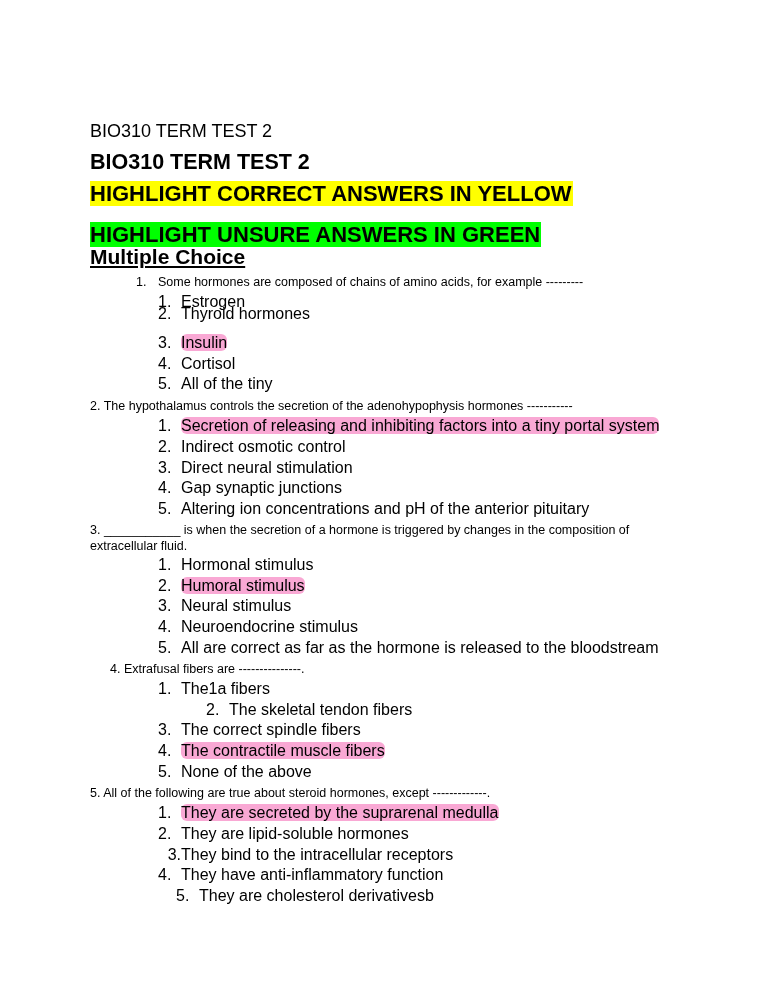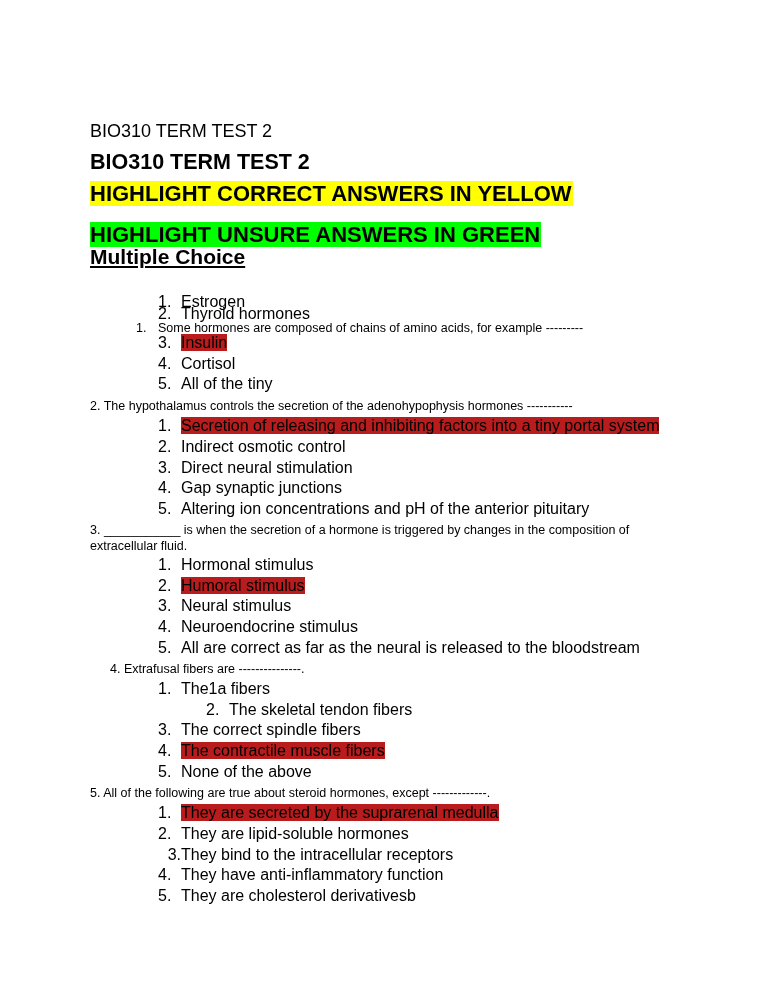--- a/index.html
+++ b/index.html
@@ -80,21 +80,22 @@
       left: 158px;
       font-size: 16px;
       line-height: 16px;
       white-space: nowrap;
     }
     .opt-num {
       display: inline-block;
       width: 23px;
     }
     .opt-text.yellow {
-      background: #b91c1c;
+      background: #f9a8d4;
+      border-radius: 6px;
     }
     .bg-yellow { background: #ffff00; }
     .bg-green { background: #00ff00; }
   </style>
 </head>
 <body>
 
 <div>
 
   <div class="title-plain">BIO310 TERM TEST 2</div>
@@ -103,21 +104,21 @@
   <div class="hl-line hl-yellow-line">
     <span class="bg-yellow">HIGHLIGHT CORRECT ANSWERS IN YELLOW</span>
   </div>
   <div class="hl-line hl-green-line">
     <span class="bg-green">HIGHLIGHT UNSURE ANSWERS IN GREEN</span>
   </div>
 
   <div class="section-heading">Multiple Choice</div>
 
   <div>
-    <div class="q-stem indented" style="top:274px;margin-top:46px;">
+    <div class="q-stem indented" style="top:274px;">
       <span class="q-num">1.</span><span>Some hormones are composed of chains of amino acids, for example ---------</span>
     </div>
     <div class="opt" style="top:294px;">
       <span class="opt-num">1.</span><span class="opt-text">Estrogen</span>
     </div>
     <div class="opt" style="top:306px;">
       <span class="opt-num">2.</span><span class="opt-text">Thyroid hormones</span>
     </div>
     <div class="opt" style="top:335px;">
       <span class="opt-num">3.</span><span class="opt-text yellow">Insulin</span>
@@ -157,21 +158,21 @@
     <div class="opt" style="top:578px;">
       <span class="opt-num">2.</span><span class="opt-text yellow">Humoral stimulus</span>
     </div>
     <div class="opt" style="top:598px;">
       <span class="opt-num">3.</span><span class="opt-text">Neural stimulus</span>
     </div>
     <div class="opt" style="top:619px;">
       <span class="opt-num">4.</span><span class="opt-text">Neuroendocrine stimulus</span>
     </div>
     <div class="opt" style="top:640px;">
-      <span class="opt-num">5.</span><span class="opt-text">All are correct as far as the neural is released to the bloodstream</span>
+      <span class="opt-num">5.</span><span class="opt-text">All are correct as far as the hormone is released to the bloodstream</span>
     </div>
   </div>
 
   <div>
     <div class="q-stem flush" style="top:661px;margin-left:20px;">4. Extrafusal fibers are ---------------.</div>
     <div class="opt" style="top:681px;">
       <span class="opt-num">1.</span><span class="opt-text">The1a fibers</span>
     </div>
     <div class="opt" style="top:702px;margin-left:48px;">
       <span class="opt-num">2.</span><span class="opt-text">The skeletal tendon fibers</span>
@@ -194,18 +195,18 @@
     </div>
     <div class="opt" style="top:826px;">
       <span class="opt-num">2.</span><span class="opt-text">They are lipid-soluble hormones</span>
     </div>
     <div class="opt" style="top:847px;text-align:right;">
       <span class="opt-num">3.</span><span class="opt-text">They bind to the intracellular receptors</span>
     </div>
     <div class="opt" style="top:867px;">
       <span class="opt-num">4.</span><span class="opt-text">They have anti-inflammatory function</span>
     </div>
-    <div class="opt" style="top:888px;">
+    <div class="opt" style="top:888px;margin-left:18px;">
       <span class="opt-num">5.</span><span class="opt-text">They are cholesterol derivativesb</span>
     </div>
   </div>
 
 </div>
 
 </body></html>

